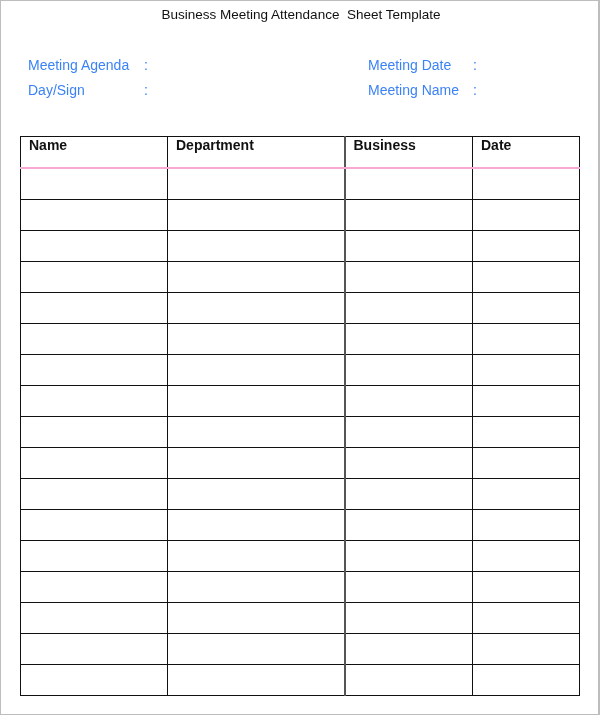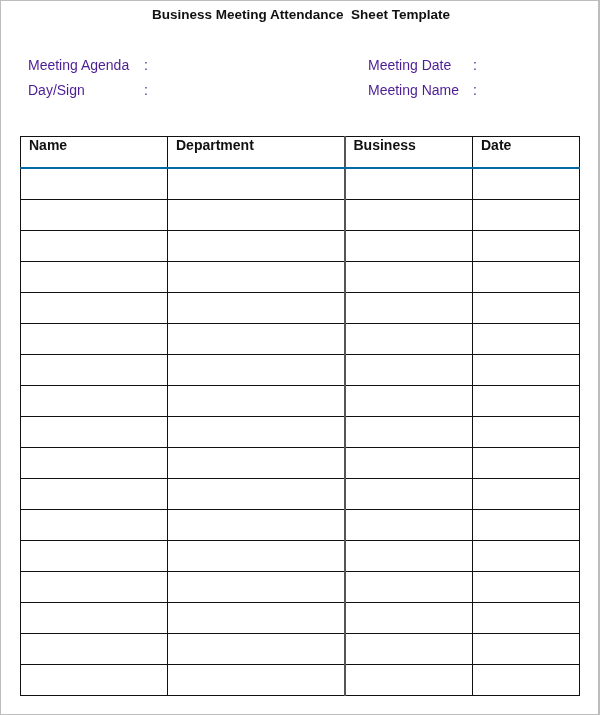--- a/index.html
+++ b/index.html
@@ -4,35 +4,35 @@
   <style>
     html, body { margin: 0; padding: 0; background: #ffffff; }
     body { width: 600px; height: 715px; position: relative; overflow: hidden; font-family: "Liberation Sans", sans-serif; color: #111; }
     .page {
       position: absolute; left: 0; top: 0; width: 598px; height: 713px;
       border-top: 1px solid #bdbdbd; border-left: 1px solid #bdbdbd; border-bottom: 1px solid #bdbdbd;
       border-right: 2px solid #bdbdbd; box-sizing: border-box; width: 600px; height: 715px;
     }
     .title {
       position: absolute; left: 0; width: 600px; top: 6px; text-align: center;
-      font-weight: bold; font-size: 13.5px; color: #111; letter-spacing: 0px; white-space: pre;
+      font-weight: normal; font-size: 13.5px; color: #111; letter-spacing: 0px; white-space: pre;
     }
-    .field { position: absolute; font-size: 14px; color: #4c1d95; white-space: nowrap; }
+    .field { position: absolute; font-size: 14px; color: #3b82f6; white-space: nowrap; }
     .field .colon { position: absolute; top: 0; }
     table.sheet {
       position: absolute; left: 19px; top: 135px; width: 559px;
       border-collapse: collapse; table-layout: fixed;
     }
     table.sheet td, table.sheet th {
       border: 1.5px solid #111; padding: 0; height: 30px; vertical-align: top;
     }
     table.sheet th {
       text-align: left; font-weight: bold; font-size: 14px; padding: 0 0 0 8px; height: 30px; color: #111;
     }
-    table.sheet tr.header-row th { border-bottom: 2px solid #0369a1; margin-left: 26px; }
+    table.sheet tr.header-row th { border-bottom: 2px solid #f9a8d4; margin-left: 26px; }
     col.c1 { width: 147px; }
     col.c2 { width: 177px; }
     col.c3 { width: 128px; }
     col.c4 { width: 107px; }
     table.sheet td.company, table.sheet th.company { border-left: 2px solid #555; }
   </style>
 </head>
 <body>
 
 <div class="page">

